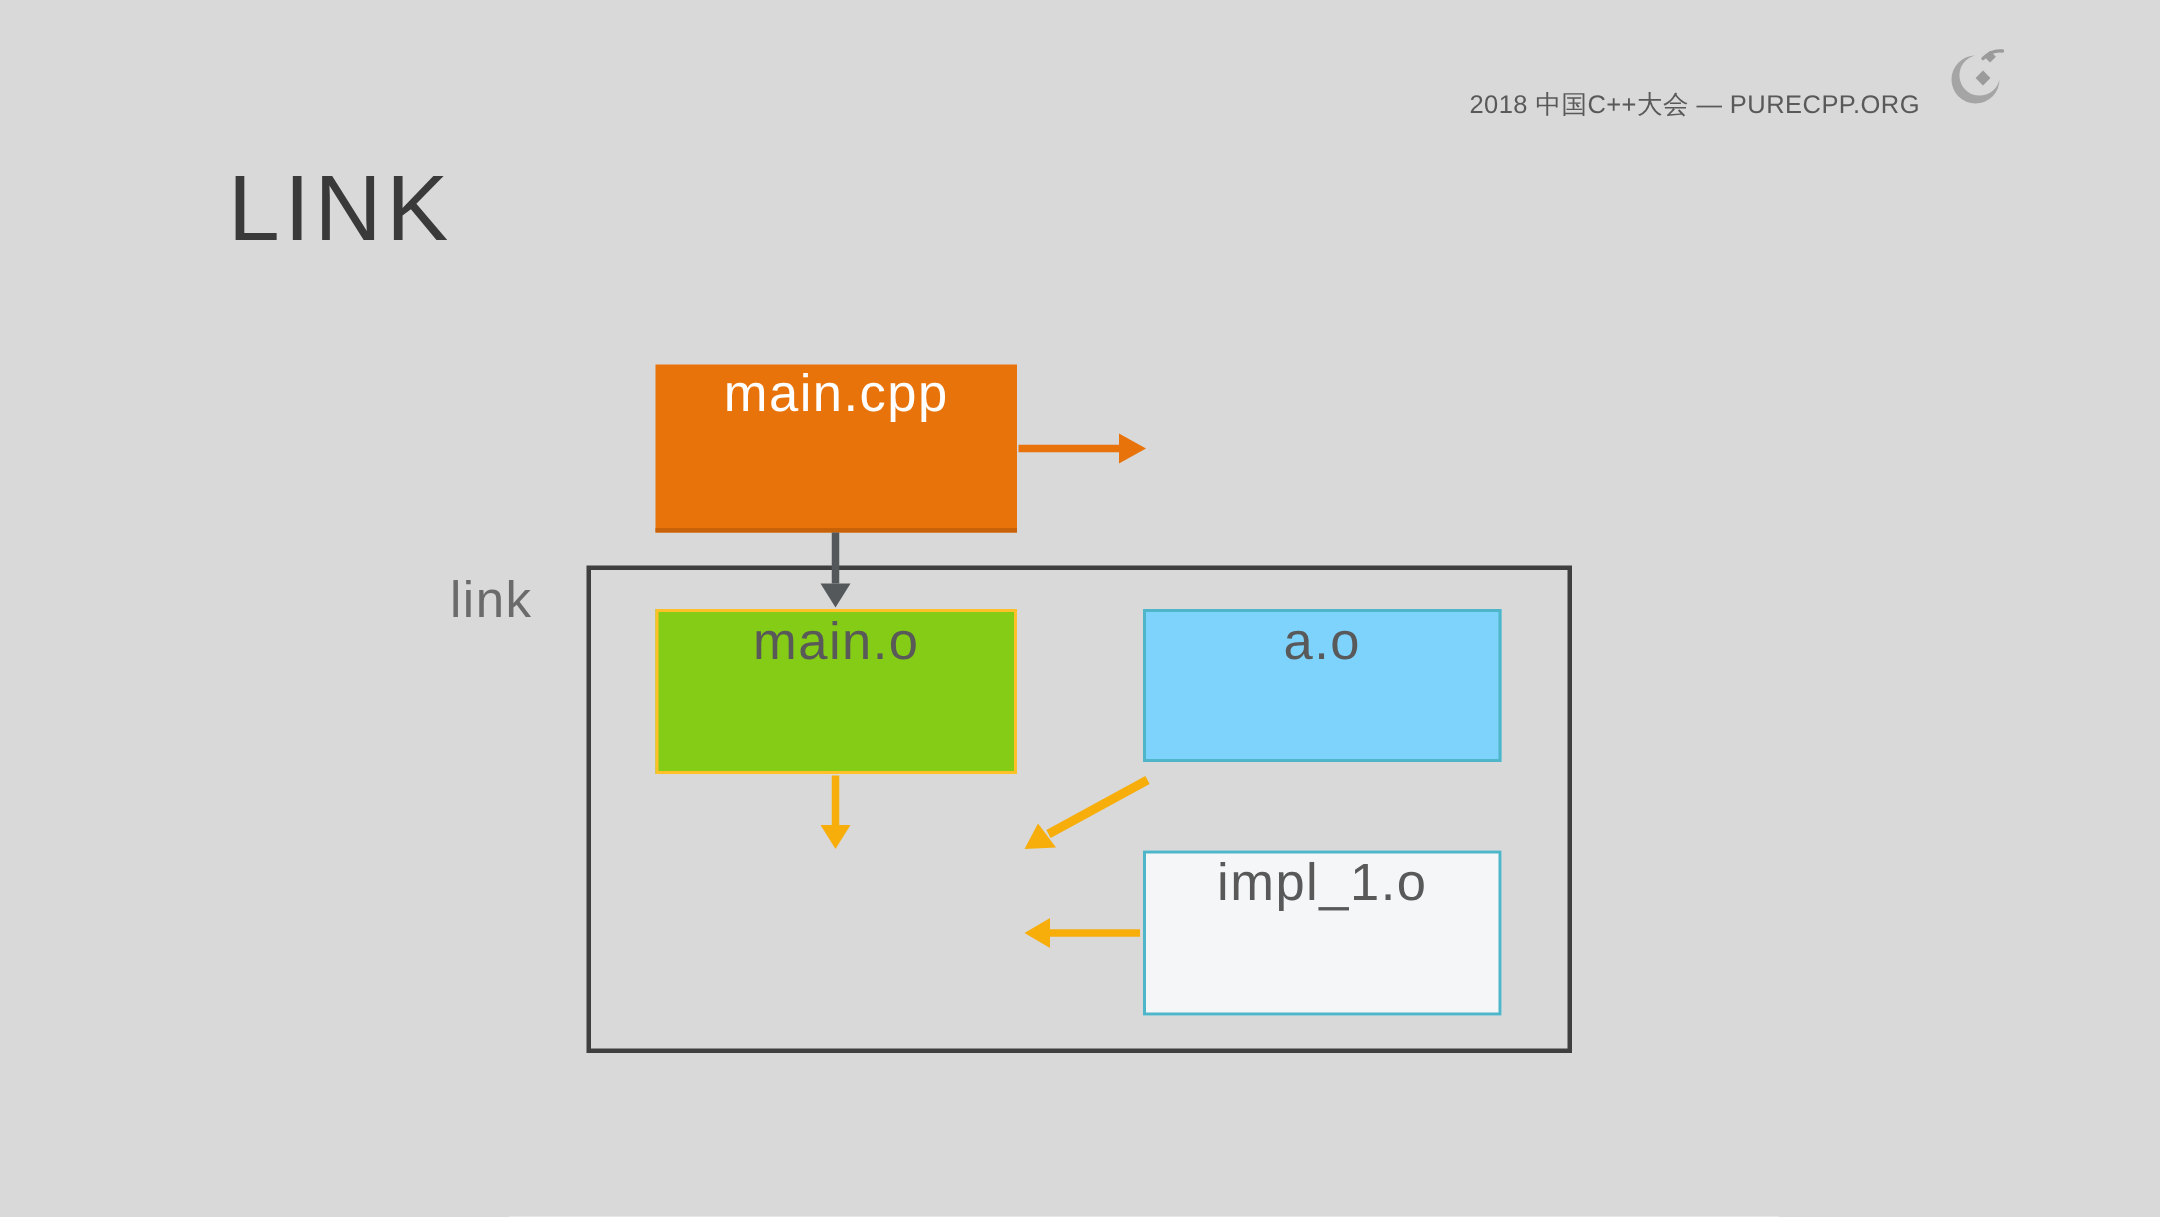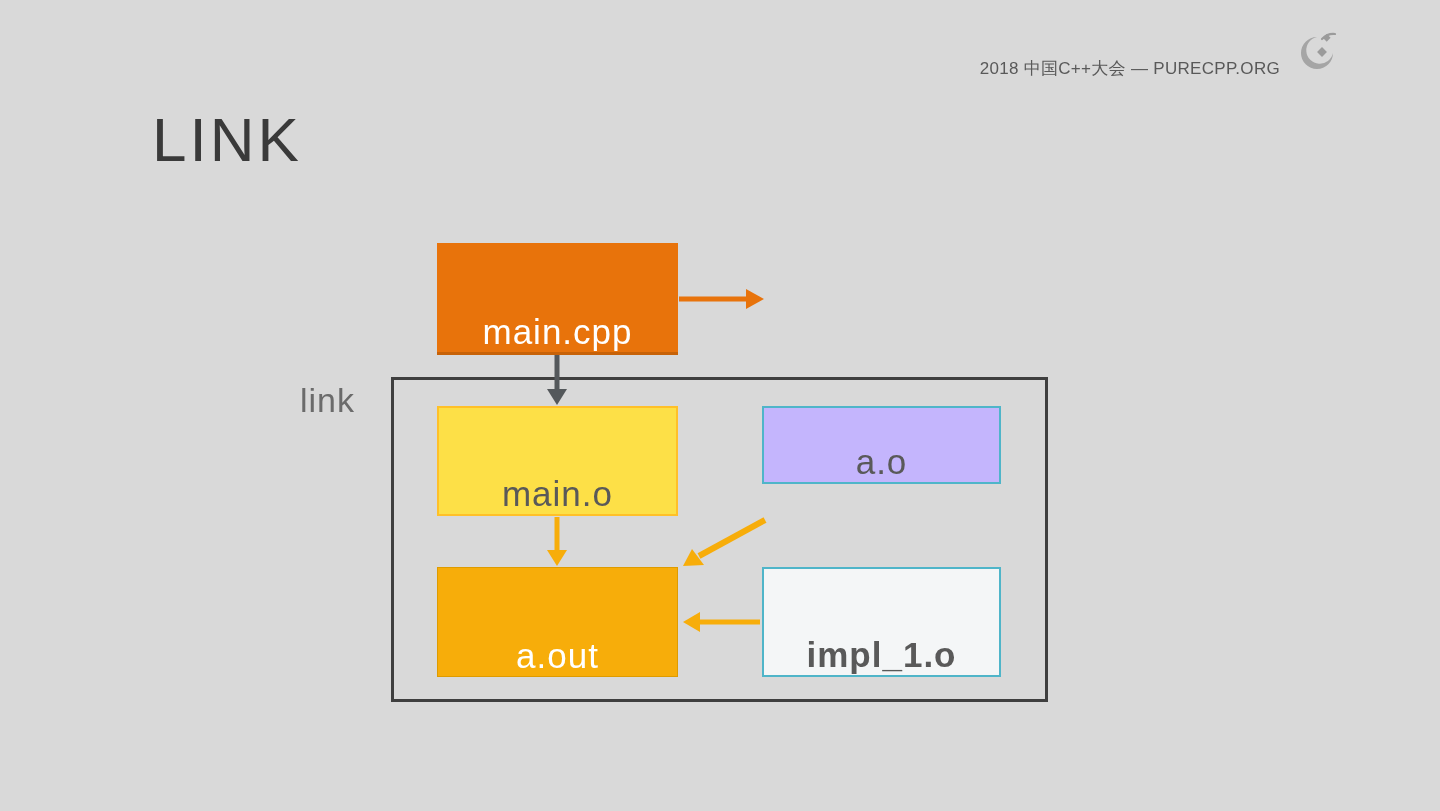--- a/index.html
+++ b/index.html
@@ -39,21 +39,21 @@
     font-size: 62px;
     font-weight: 400;
     letter-spacing: 3px;
     color: #3A3A3A;
   }
 
   
   .node {
     position: absolute;
     display: flex;
-    align-items: flex-end;
+    align-items: flex-start;
     justify-content: center;
     font-size: 35px;
     letter-spacing: 1px;
   }
   .node-main-cpp {
     left: 437px; top: 243px; width: 241px; height: 112px;
     background: #E8730B; color: #FFFFFF;
     border-bottom: 3px solid #C76208;
   }
   .node-a-bmi {
@@ -70,38 +70,37 @@
   .link-label {
     position: absolute;
     left: 300px; top: 381px; width: 78px;
     text-align: left;
     font-size: 34px;
     color: #6B6B6B;
     letter-spacing: 1px;
   }
   .node-main-o {
     left: 437px; top: 406px; width: 241px; height: 110px;
-    background: #fde047; color: #595959;
+    background: #84cc16; color: #595959;
     border: 2px solid #FFC028;
   }
   .node-a-o {
-    left: 762px; top: 406px; width: 239px; height: 78px;
-    background: #c4b5fd; color: #595959;
+    left: 762px; top: 406px; width: 239px; height: 102px;
+    background: #7dd3fc; color: #595959;
     border: 2px solid #4FB5C9;
   }
   .node-a-out {
     left: 437px; top: 567px; width: 241px; height: 110px;
     background: #F7AD0A; color: #FFFFFF;
     border: 1px solid #DE9B00;
   }
   .node-impl-1-o {
     left: 762px; top: 567px; width: 239px; height: 110px;
     background: #F4F6F7; color: #595959;
     border: 2px solid #4FB5C9;
-    font-weight: bold;
   }
 
   .edges-overlay {
     position: absolute;
     left: 0; top: 0;
     width: 1440px; height: 811px;
     pointer-events: none;
   }
 </style>
 </head>
@@ -130,23 +129,20 @@
 
   <div class="node node-main-cpp">
     <span>main.cpp</span>
   </div>
   <div class="node node-main-o">
     <span>main.o</span>
   </div>
   <div class="node node-a-o">
     <span>a.o</span>
   </div>
-  <div class="node node-a-out">
-    <span>a.out</span>
-  </div>
   <div class="node node-impl-1-o">
     <span>impl_1.o</span>
   </div>
 
   <svg class="edges-overlay" viewBox="0 0 1440 811" xmlns="http://www.w3.org/2000/svg">
 
     <g>
       <line x1="679" y1="299" x2="746" y2="299" stroke-width="5" stroke="#E8730B"></line>
       <polygon points="746,289 764,299 746,309" fill="#E8730B"></polygon>
     </g>

